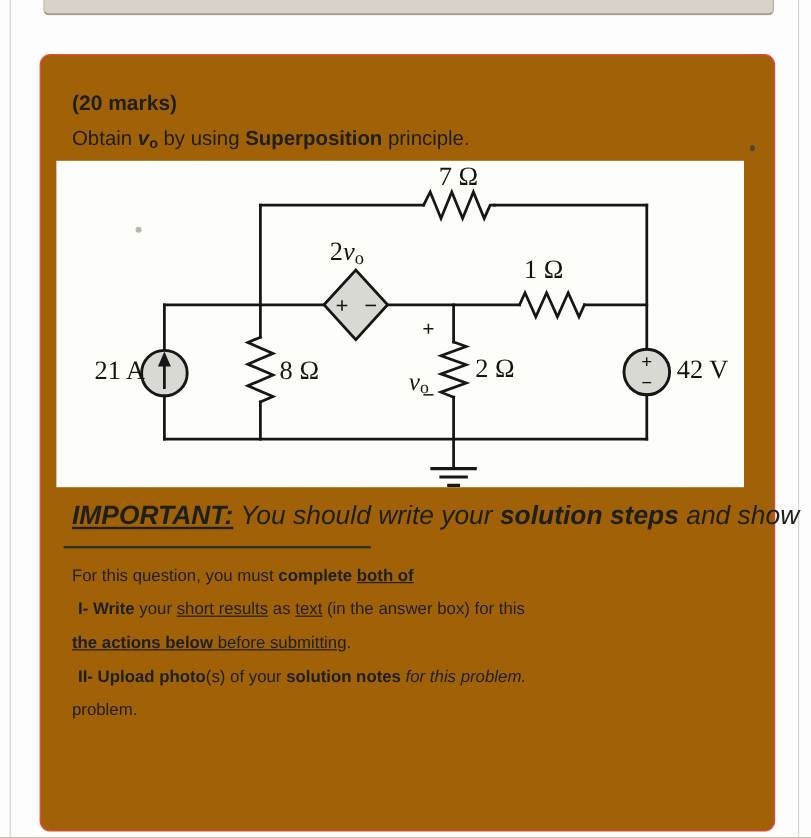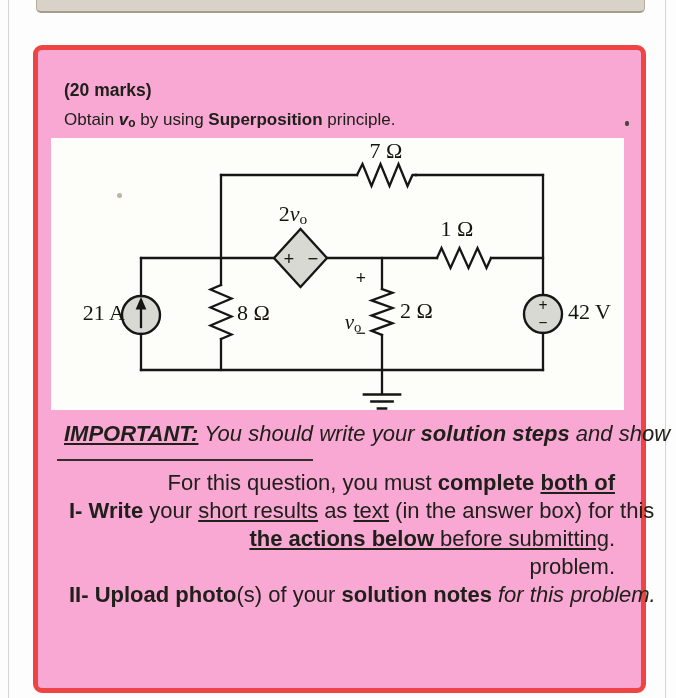--- a/index.html
+++ b/index.html
@@ -13,21 +13,21 @@
   .rail-left{left:8px;}
   .rail-right{left:665px;}
   .prev-card{
     position:absolute;left:36px;top:0;width:607px;height:11px;
     background:#d8d2c8;
     border-left:1px solid #b7aea0;border-right:1px solid #b7aea0;
     border-bottom:2px solid #a59c8d;border-radius:0 0 5px 5px;
   }
   .card{
     position:absolute;left:33px;top:45px;width:613px;height:648px;
-    box-sizing:border-box;background:#f9a8d4;border:5px solid #ef4444;
+    box-sizing:border-box;background:#a16207;border:1px solid #ef4444;
     border-radius:9px;padding:26px 26px 0 26px;
   }
   .marks{font-size:17.5px;font-weight:700;line-height:29px;}
   .qline{font-size:17px;line-height:29px;white-space:nowrap;}
   .b{font-weight:700;}
   .i{font-style:italic;}
   .u{text-decoration:underline;}
   .sub{font-size:0.7em;vertical-align:-0.18em;}
   
   .circuit{
@@ -40,21 +40,21 @@
     font-size:22px;color:#15150c;white-space:nowrap;line-height:1;
   }
   .cl.center{text-align:center;}
   .cl.right{text-align:right;}
   .cl.sign{font-size:18px;font-weight:700;}
   .svgtext{font-family:"Liberation Serif","DejaVu Serif",serif;fill:#15150c;}
   
   .imp{margin-top:9px;font-size:22px;}
   .imp .line{line-height:29px;white-space:nowrap;}
   .sep{width:256px;height:0;border-bottom:2px solid #31312a;margin:11px 0 0 -7px;}
-  .instr{margin-top:8px;font-size:22px;text-align:right;}
+  .instr{margin-top:8px;font-size:14px;}
   .instr .line{line-height:28px;white-space:nowrap;}
   .instr .ind{padding-left:5px;}
   .artifact{position:absolute;border-radius:50%;}
   .dot1{left:66px;top:55px;width:5px;height:5px;background:#b9b5ab;}
   .dot2{left:625px;top:121px;width:4px;height:5px;background:#4a463c;border-radius:40%;}
 </style>
 </head>
 <body>
 
 <div class="rail rail-left"></div>
@@ -126,18 +126,18 @@
   <div class="imp">
     <div class="line"><span class="b i u">IMPORTANT:</span><span class="i"> You should write your </span><span class="b i">solution steps</span><span class="i"> and show</span></div>
   </div>
 
   <div class="sep"></div>
 
   <div class="instr">
     <div class="line"><span>For this question, you must </span><span class="b">complete </span><span class="b u">both of</span></div>
     <div class="line ind"><span class="b">I- Write</span><span> your </span><span class="u">short results</span><span> as </span><span class="u">text</span><span> (in the answer box) for this</span></div>
     <div class="line"><span class="b u">the actions below</span><span class="u"> before submitting</span><span>.</span></div>
+    <div class="line ind"><span class="b">II- Upload photo</span><span>(s) of your </span><span class="b">solution notes</span><span> </span><span class="i">for this problem.</span></div>
     <div class="line"><span>problem.</span></div>
-    <div class="line ind"><span class="b">II- Upload photo</span><span>(s) of your </span><span class="b">solution notes</span><span> </span><span class="i">for this problem.</span></div>
   </div>
 </div>
 
 <div class="artifact dot2"></div>
 
 </body></html>

